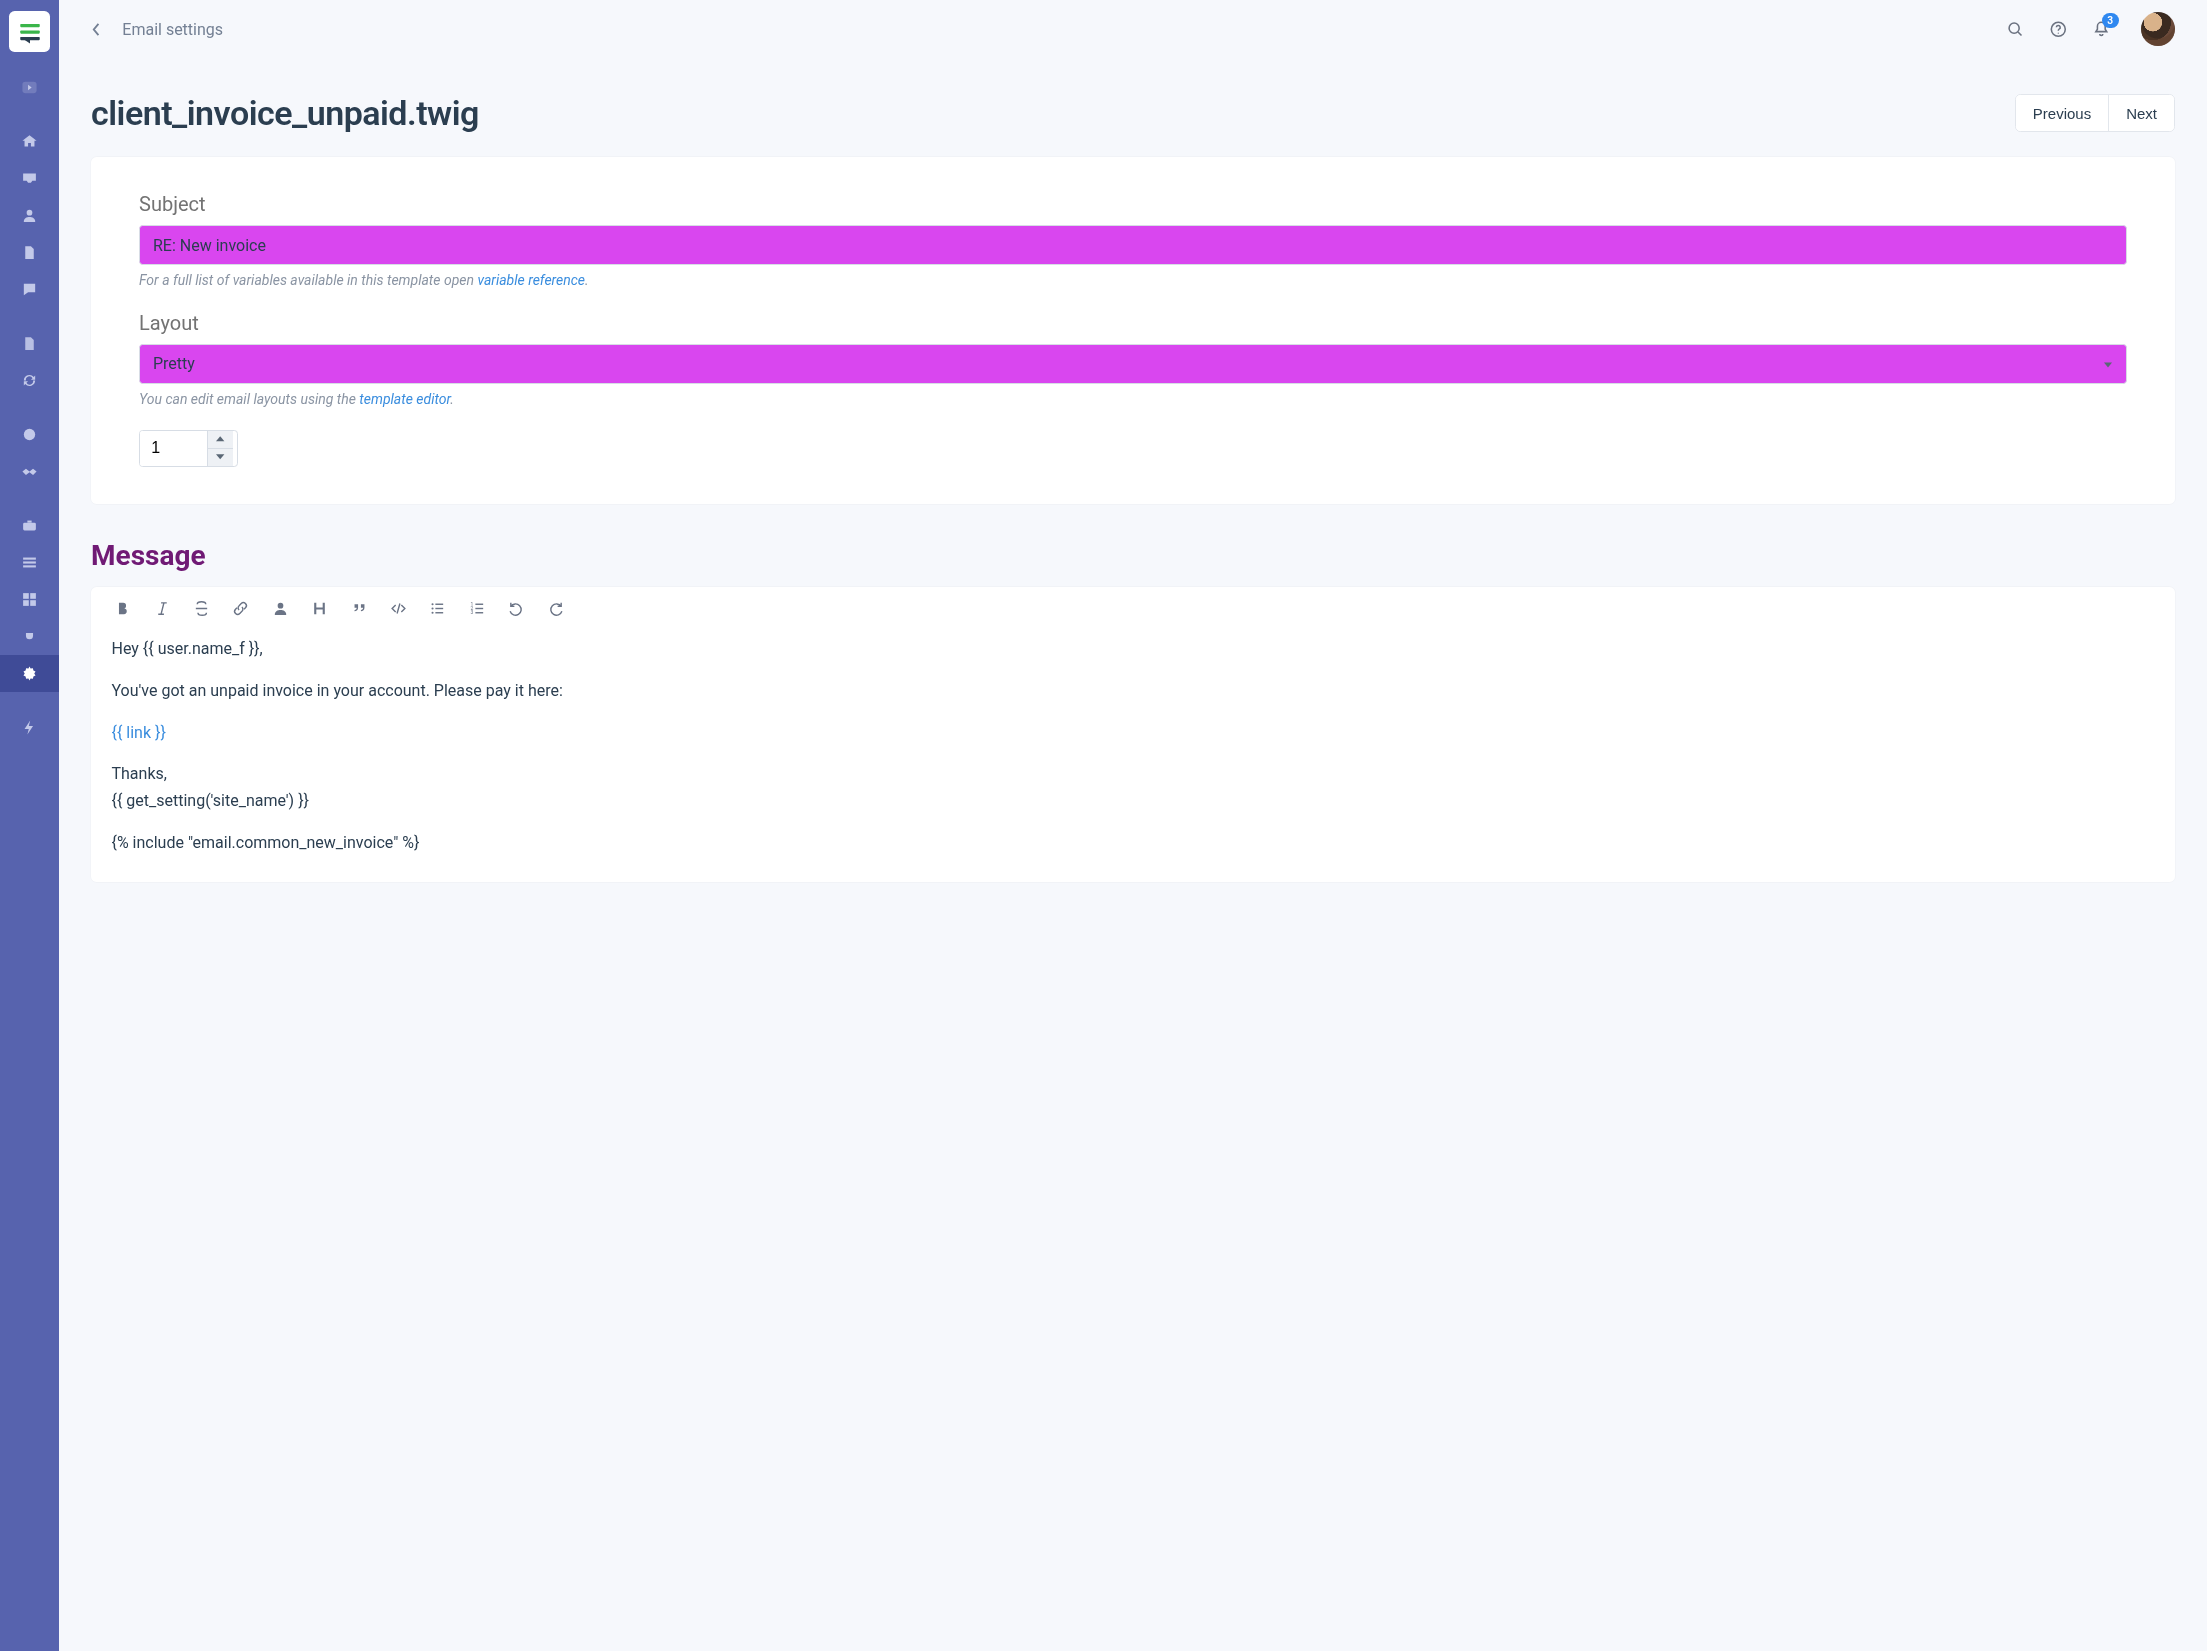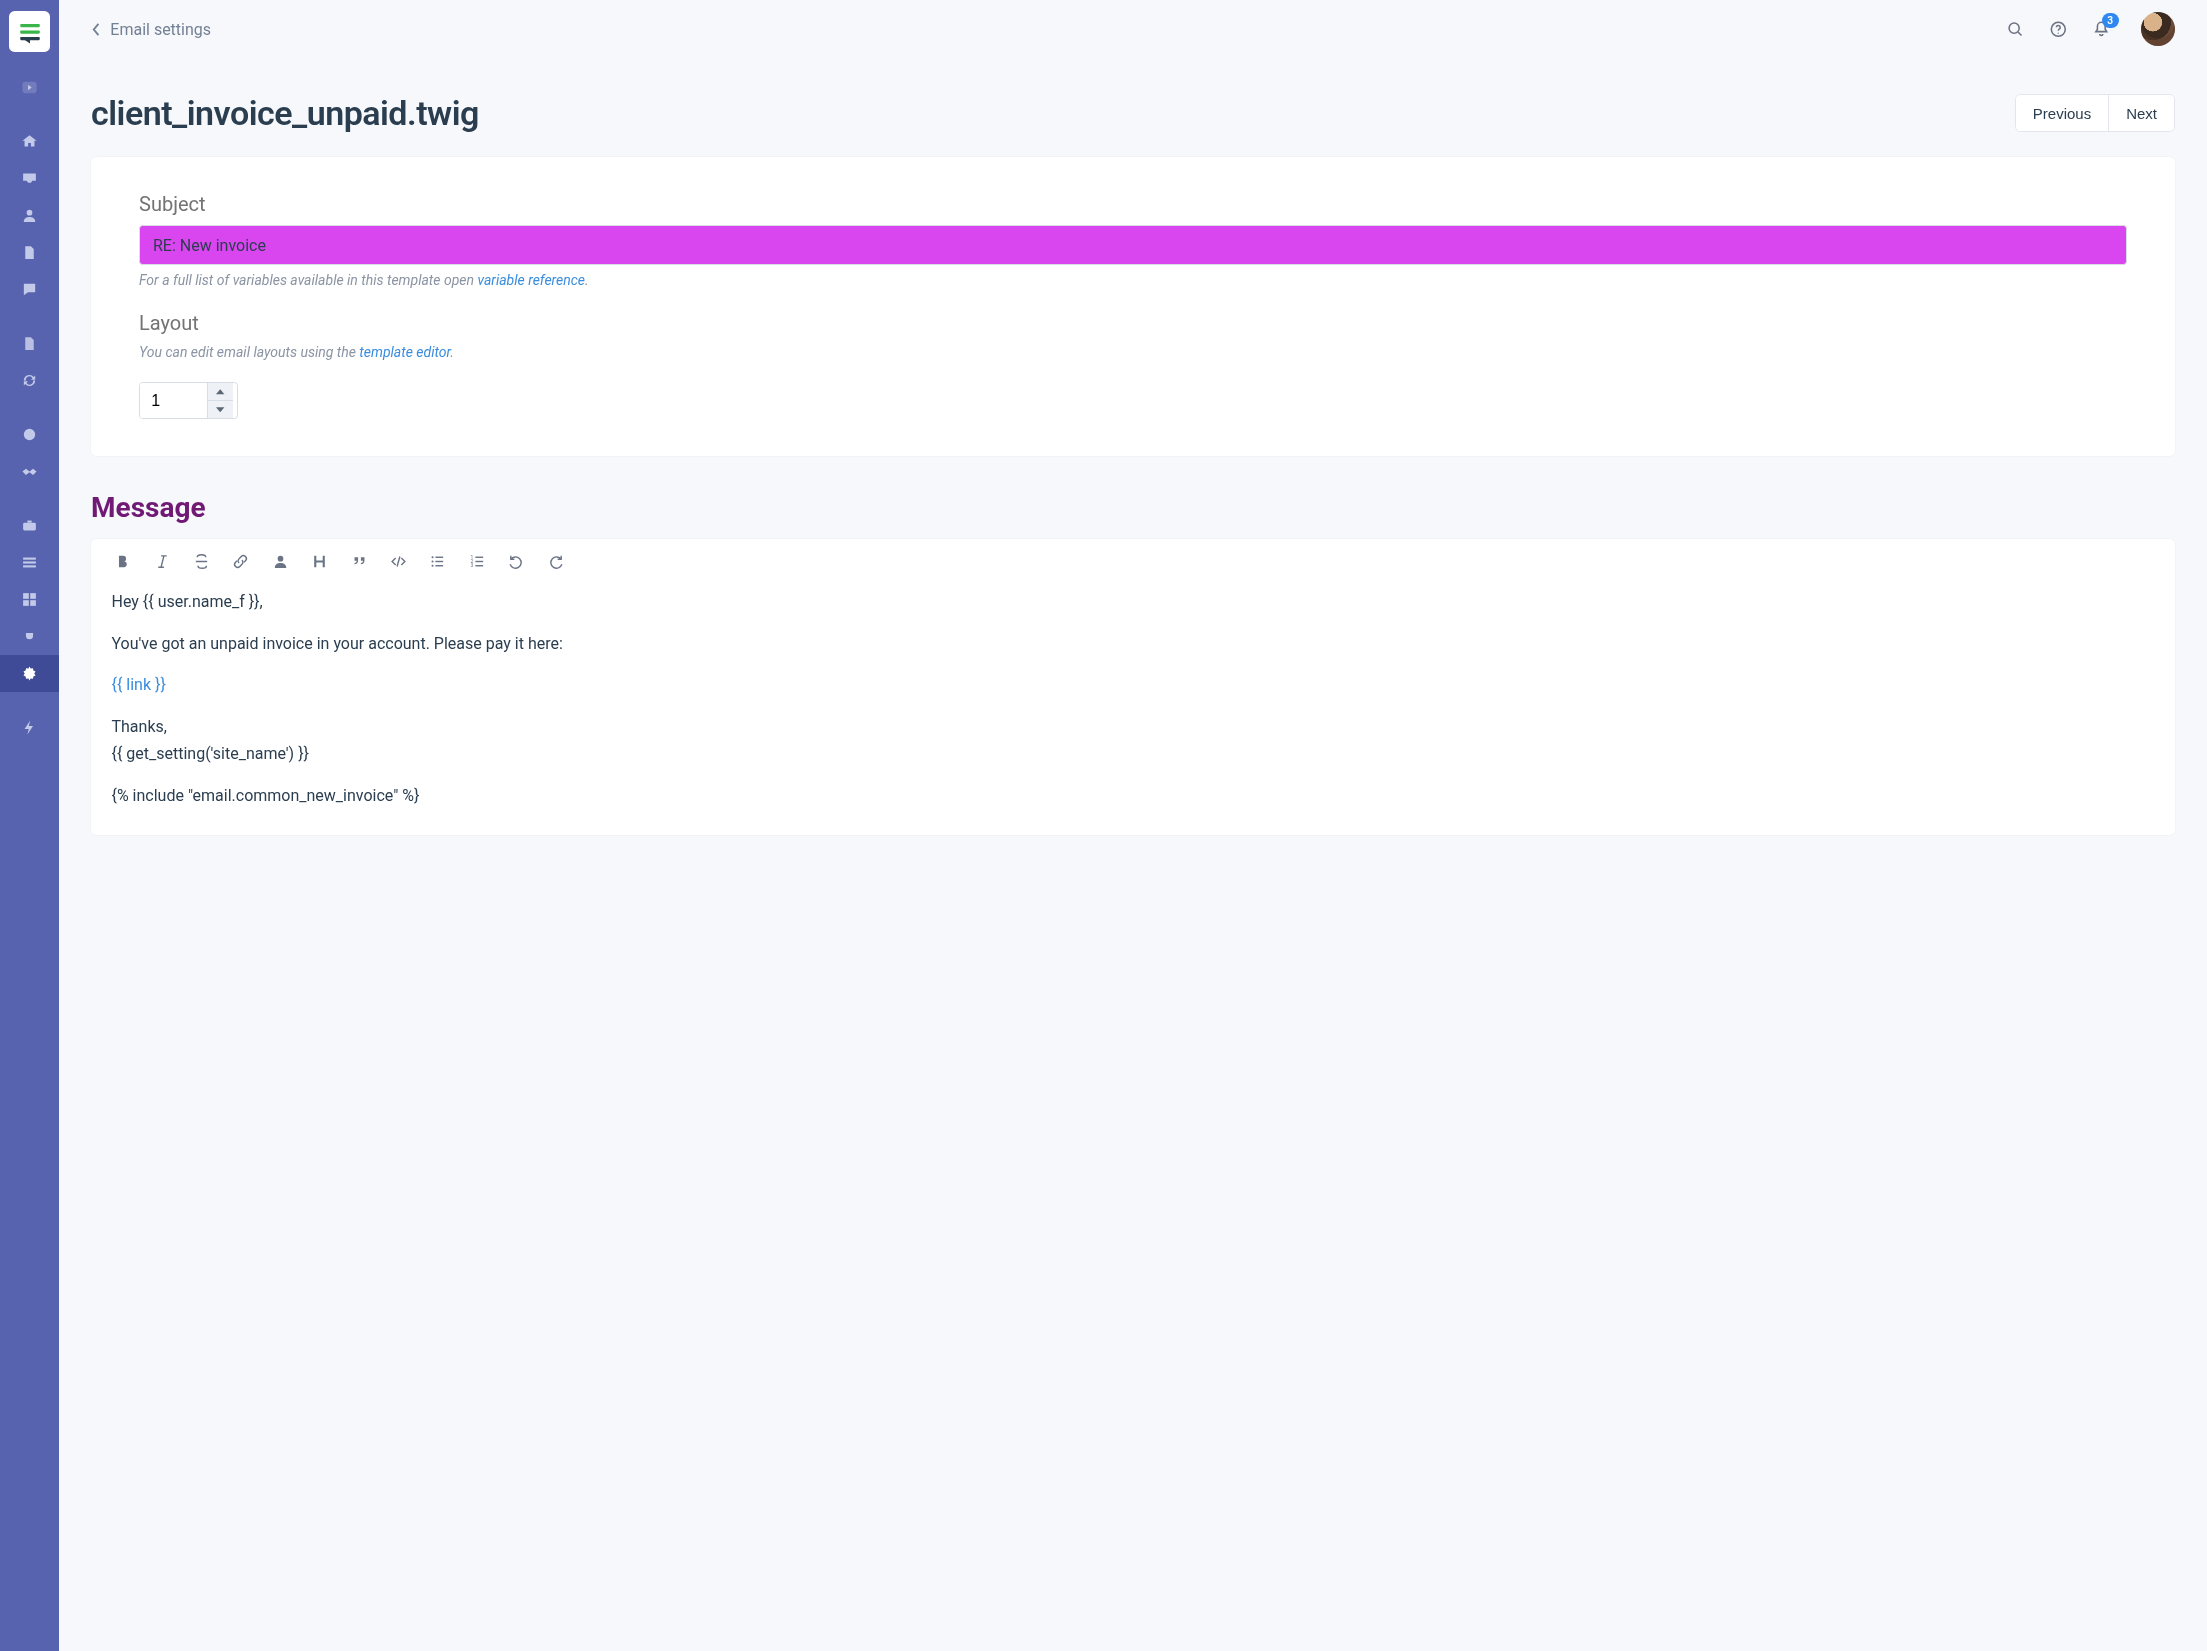--- a/index.html
+++ b/index.html
@@ -43,21 +43,21 @@
 
   
   .main { flex:1; display:flex; flex-direction:column; min-width:0; padding: 0 32px 0 32px; }
 
   .topbar {
     height: 58px;
     display:flex; align-items:center;
   }
   .breadcrumb {
     color:#748094; font-size:16px; cursor:pointer;
-    display:flex; align-items:center; gap:10px;
+    display:flex; align-items:center; gap:22px;
   }
   .breadcrumb svg { width:9.3px; height:13px; fill:#748094; }
   .spacer { flex:1; }
   .top-icons { display:flex; align-items:center; gap:22.4px; }
   .top-icon { width:20.5px; height:20.5px; color:#6b7280; display:flex;align-items:center;justify-content:center; cursor:pointer; position:relative;}
   .top-icon svg { width:18.6px; height:18.6px; stroke:#6b7280; fill:none; stroke-width:2; }
   .badge {
     position:absolute; top:-5.6px; right:-7.5px;
     background:#2F88F0; color:#fff; font-size:10.3px; border-radius:9.3px;
     padding:0.9px 5.6px; font-weight:600;
@@ -303,20 +303,25 @@
     <div class="form-group">
       <label class="form-label">Subject</label>
       <input class="form-input" type="text" value="RE: New invoice" style="">
       <p class="hint">
         <span>For a full list of variables available in this template open </span><a>variable reference</a><span>.</span>
       </p>
     </div>
 
     <div class="form-group">
       <label class="form-label">Layout</label>
+      <div class="select-wrap">
+        <select class="form-select">
+          <option>Pretty</option>
+        </select>
+      </div>
       <p class="hint">
         <span>You can edit email layouts using the </span><a>template editor</a><span>.</span>
       </p>
     </div>
 
     <div class="form-group" style="margin-bottom:0;">
       <div class="number-wrap">
         <input type="text" value="1" style="">
         <div class="steppers">
           <button>

